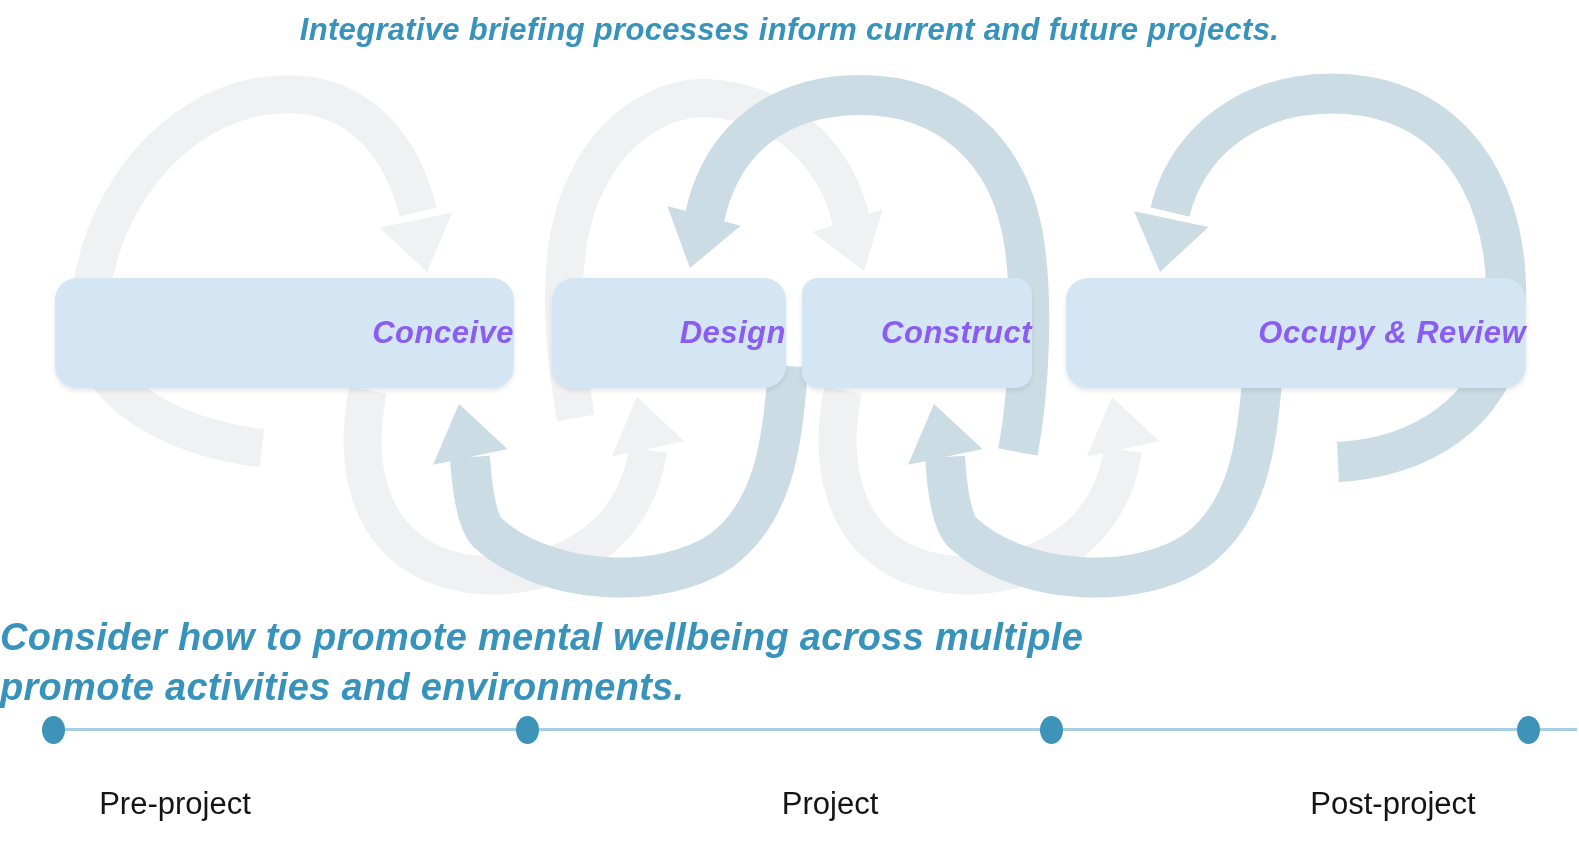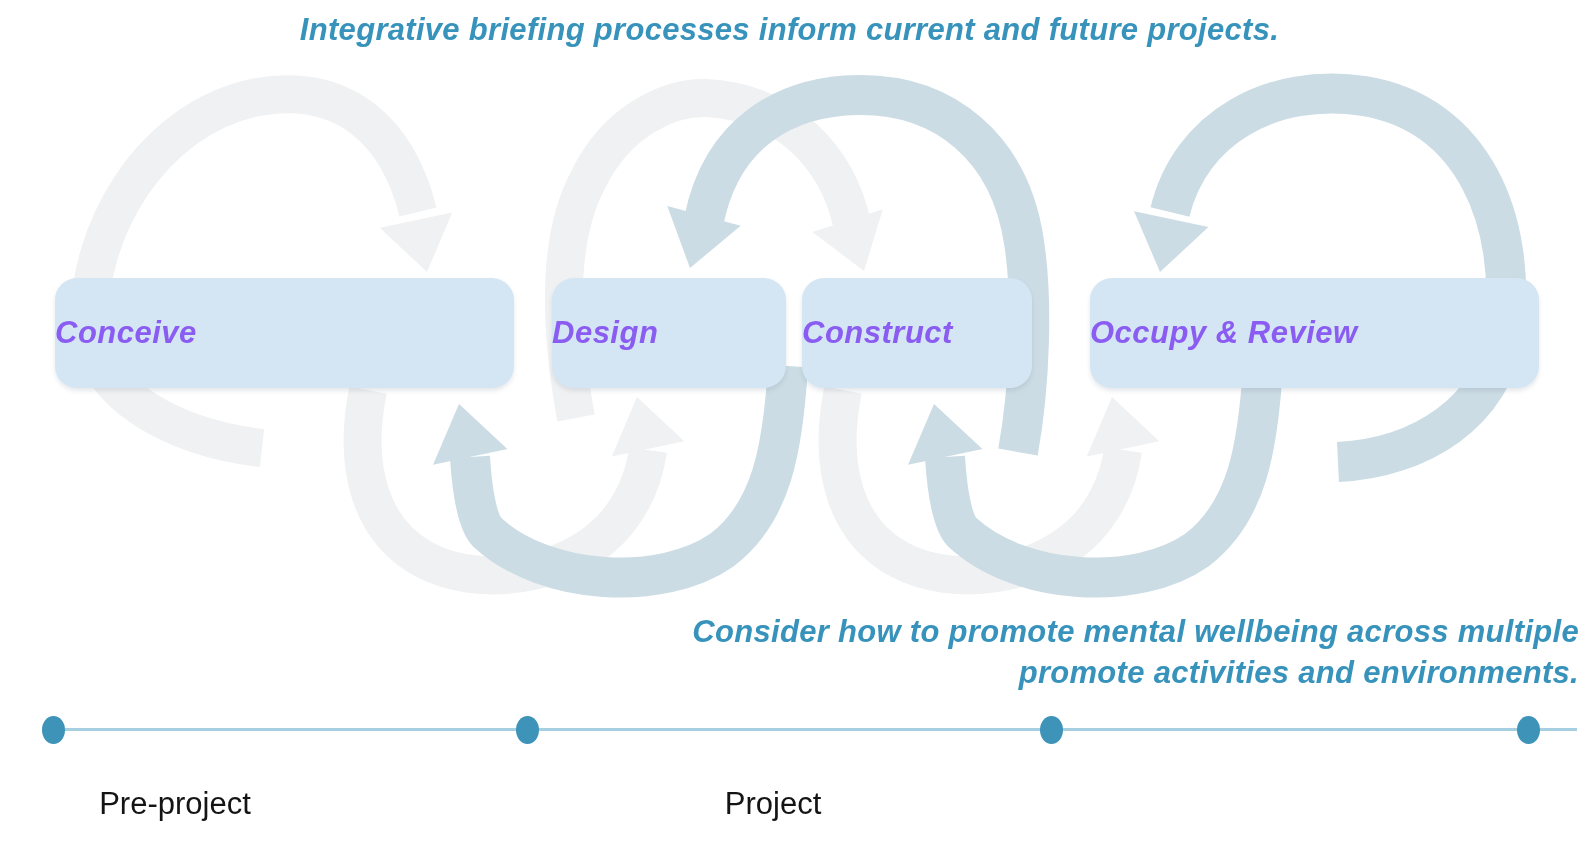--- a/index.html
+++ b/index.html
@@ -10,33 +10,33 @@
 
   .diagram-title{
     position:absolute;top:12px;left:0;width:100%;text-align:center;
     font-style:italic;font-weight:bold;font-size:31px;letter-spacing:.3px;
     color:var(--accent-teal);z-index:3;
   }
 
   .phase{
     position:absolute;top:278px;height:110px;border-radius:22px;
     background:var(--phase-box);z-index:2;
-    display:flex;align-items:center;justify-content:flex-start;
+    display:flex;align-items:center;justify-content:flex-end;
     font-style:italic;font-weight:bold;font-size:31px;letter-spacing:.5px;
     color:var(--phase-text);
     box-shadow:0 3px 4px rgba(110,130,150,.18);
   }
   .phase-conceive{left:55px;width:459px;}
   .phase-design{left:552px;width:234px;}
-  .phase-construct{left:802px;width:230px;}
-  .phase-occupy{left:1090px;width:449px;}
+  .phase-construct{left:802px;width:230px;border-radius:16px;}
+  .phase-occupy{left:1066px;width:449px;padding-left:11px;}
 
   .diagram-caption{
-    position:absolute;top:612px;left:0;width:100%;text-align:right;
-    font-style:italic;font-weight:bold;font-size:31px;line-height:1.32;
+    position:absolute;top:612px;left:0;width:100%;text-align:left;
+    font-style:italic;font-weight:bold;font-size:38px;line-height:1.32;
     letter-spacing:.3px;color:var(--accent-teal);z-index:3;
   }
 
   .timeline-line{
     position:absolute;left:53px;top:728px;width:1524px;height:3px;
     background:var(--timeline-line);z-index:3;
   }
   .timeline-dot{
     position:absolute;top:716px;width:23px;height:28px;border-radius:50%;
     background:var(--timeline-dot);z-index:4;
@@ -44,21 +44,21 @@
   .dot-1{left:42px;}
   .dot-2{left:516px;}
   .dot-3{left:1040px;}
   .dot-4{left:1517px;}
 
   .timeline-label{
     position:absolute;top:786px;transform:translateX(-50%);
     font-weight:normal;font-size:31px;color:#141414;z-index:3;white-space:nowrap;
   }
   .label-pre{left:175px;}
-  .label-mid{left:773px;text-align:right;}
+  .label-mid{left:830px;text-align:right;}
   .label-post{left:1393px;}
 
   .loop-light{fill:none;stroke:var(--loop-light);stroke-width:38;stroke-linecap:butt;}
   .loop-blue{fill:none;stroke:var(--loop-blue);stroke-width:40;stroke-linecap:butt;}
   .head-light{fill:var(--loop-light);}
   .head-blue{fill:var(--loop-blue);}
 </style>
 </head>
 <body>
 
@@ -122,14 +122,15 @@
   </div>
 
   <div class="timeline-line"></div>
   <div class="timeline-dot dot-1"></div>
   <div class="timeline-dot dot-2"></div>
   <div class="timeline-dot dot-3"></div>
   <div class="timeline-dot dot-4"></div>
 
   <div class="timeline-label label-pre">Pre-project</div>
   <div class="timeline-label label-mid">Project</div>
+  <div class="timeline-label label-post">Post-project</div>
 
 </div>
 
 </body></html>

